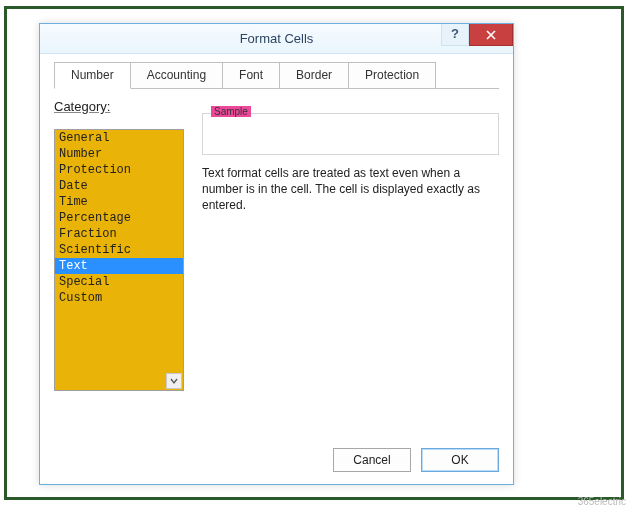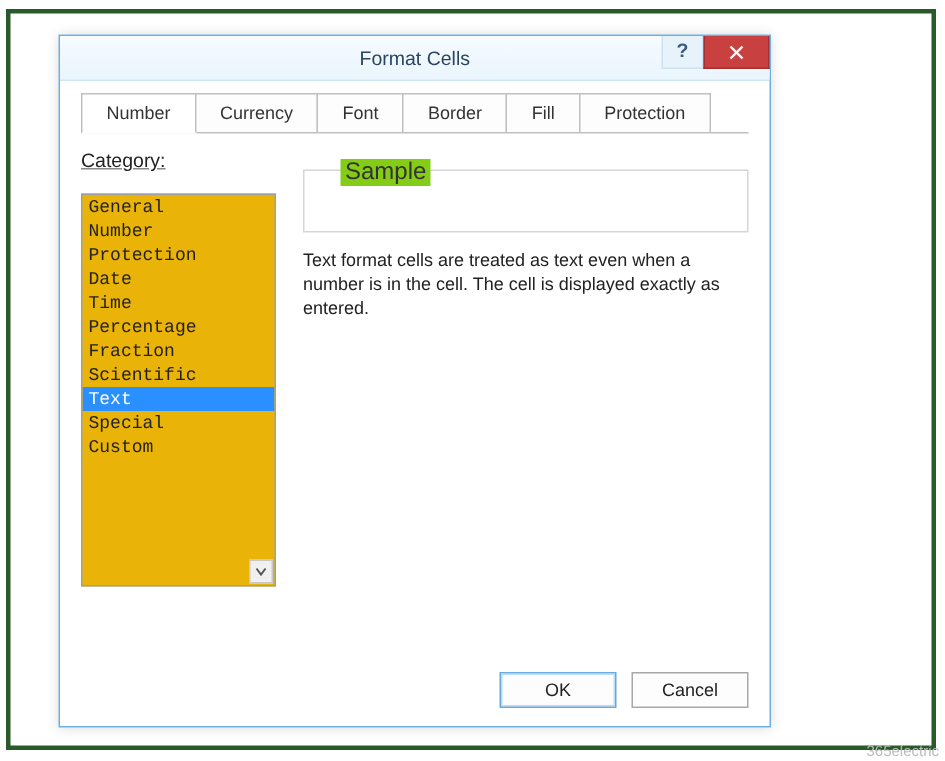--- a/index.html
+++ b/index.html
@@ -153,24 +153,24 @@
     border: 1px solid #d6d6d6;
     height: 42px;
     position: relative;
     padding: 0 8px;
     margin-bottom: 10px;
     margin-top: 14px;
   }
   .sample-legend {
     position: absolute;
     top: -8px;
-    left: 24px;
-    background: #84cc16;
+    left: 8px;
+    background: #ec4899;
     padding: 0 3px;
-    font-size: 16px;
+    font-size: 10px;
     color: #333;
   }
   .desc-text {
     font-size: 12px;
     color: #222;
     line-height: 1.35;
   }
   .button-row {
     position: absolute;
     right: 14px;
@@ -213,24 +213,23 @@
             <line x1="1" y1="1" x2="9" y2="9" stroke="#fff" stroke-width="1.6"></line>
             <line x1="9" y1="1" x2="1" y2="9" stroke="#fff" stroke-width="1.6"></line>
           </svg>
         </div>
       </div>
     </div>
 
     <div class="dialog-body">
       <div class="tabs" id="tabs">
           <div class="tab active">Number</div>
-          <div class="tab">Currency</div>
+          <div class="tab">Accounting</div>
           <div class="tab">Font</div>
           <div class="tab">Border</div>
-          <div class="tab">Fill</div>
           <div class="tab">Protection</div>
         </div>
 
       <div class="content-row">
         <div class="category-col">
           <div class="category-label">Category:</div>
           <div class="listbox">
             <div class="listbox-items" id="category-items">
                 <div class="list-item">General</div>
                 <div class="list-item">Number</div>
@@ -255,18 +254,18 @@
         <div class="right-col">
           <div class="sample-box">
             <span class="sample-legend">Sample</span>
           </div>
           <div class="desc-text">Text format cells are treated as text even when a number is in the cell. The cell is displayed exactly as entered.</div>
         </div>
       </div>
     </div>
 
     <div class="button-row">
+      <button class="btn">Cancel</button>
       <button class="btn focus">OK</button>
-      <button class="btn">Cancel</button>
     </div>
   </div>
 </div>
 <div class="watermark">365electric</div>
 
 </body></html>

